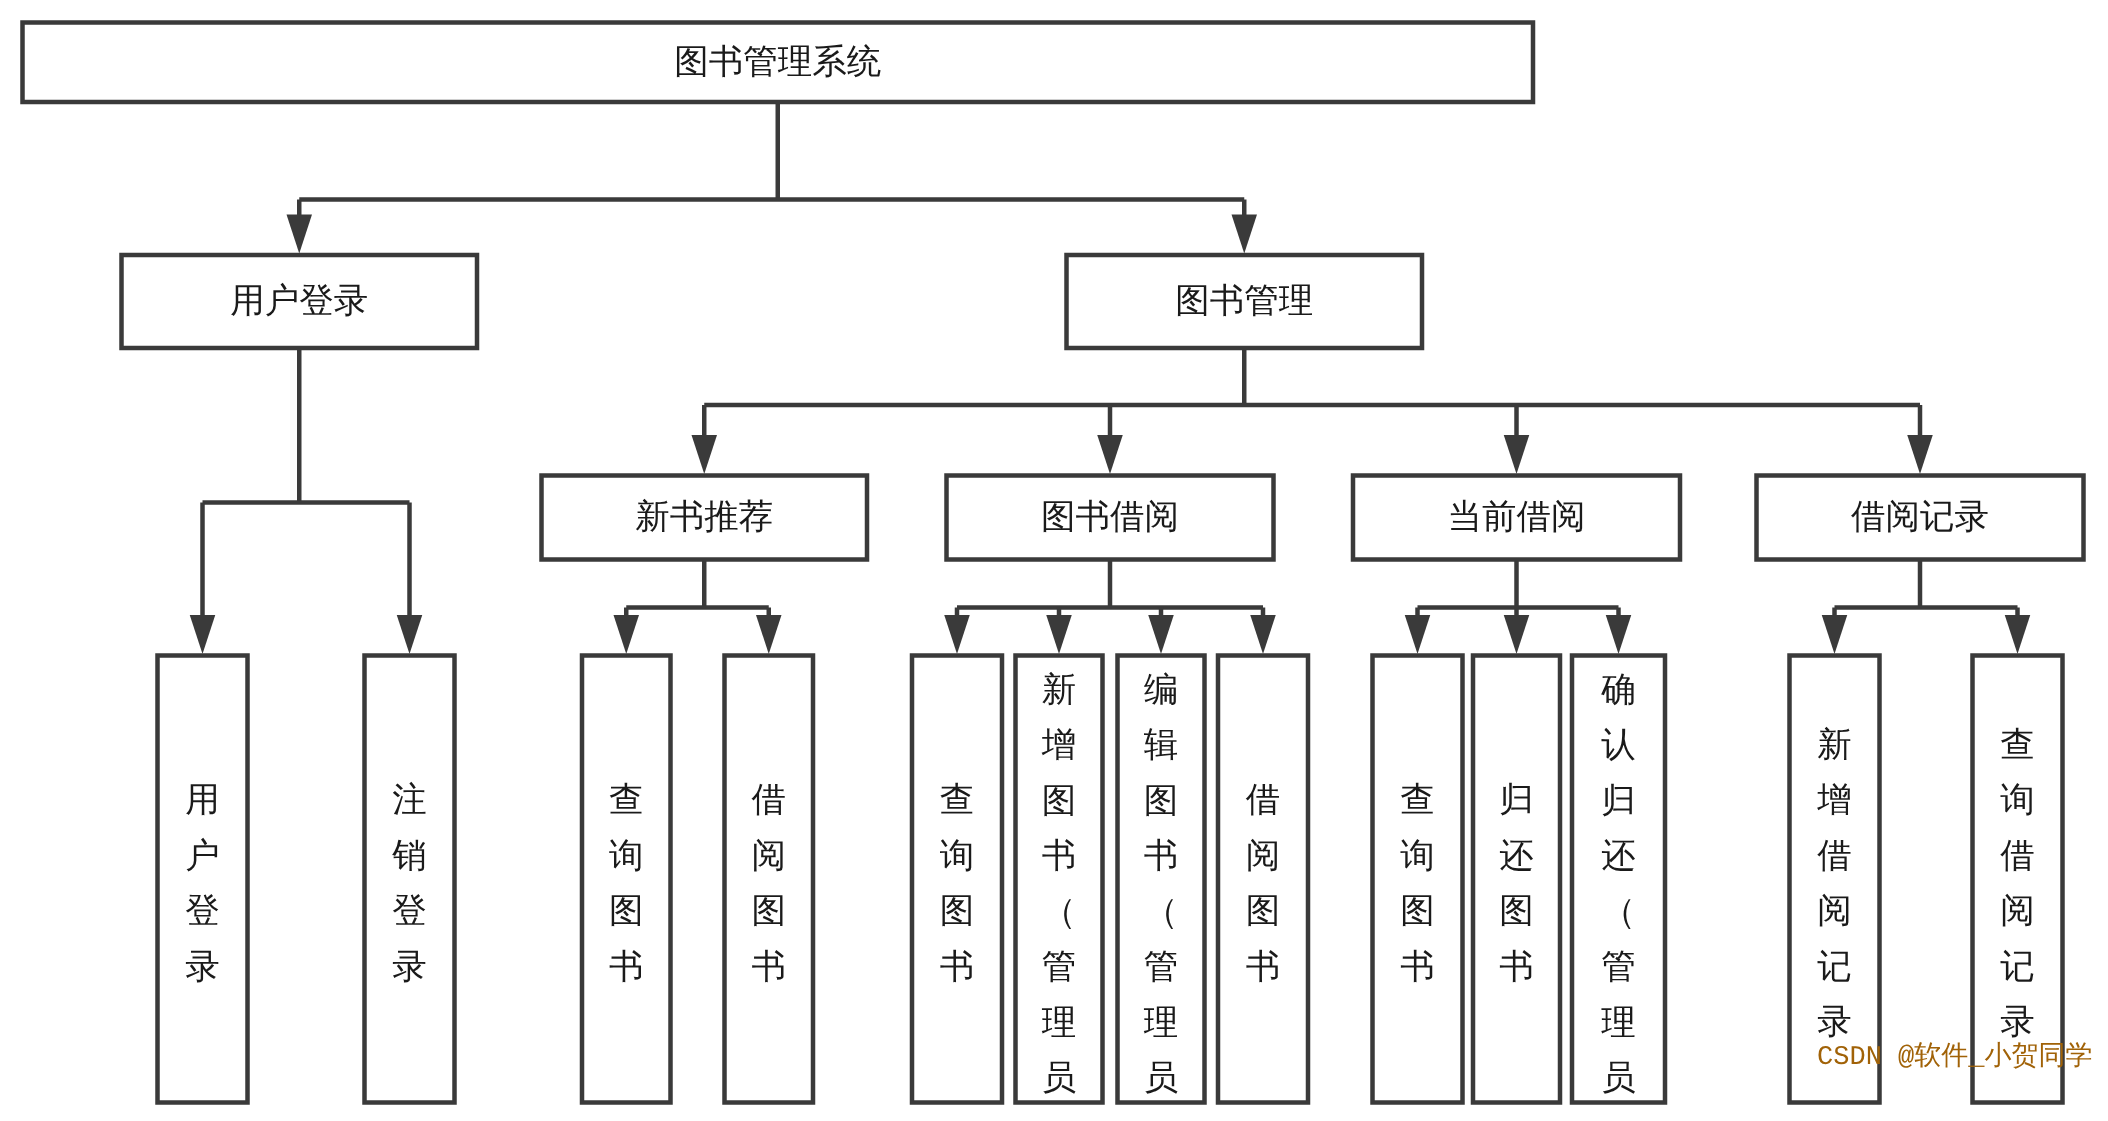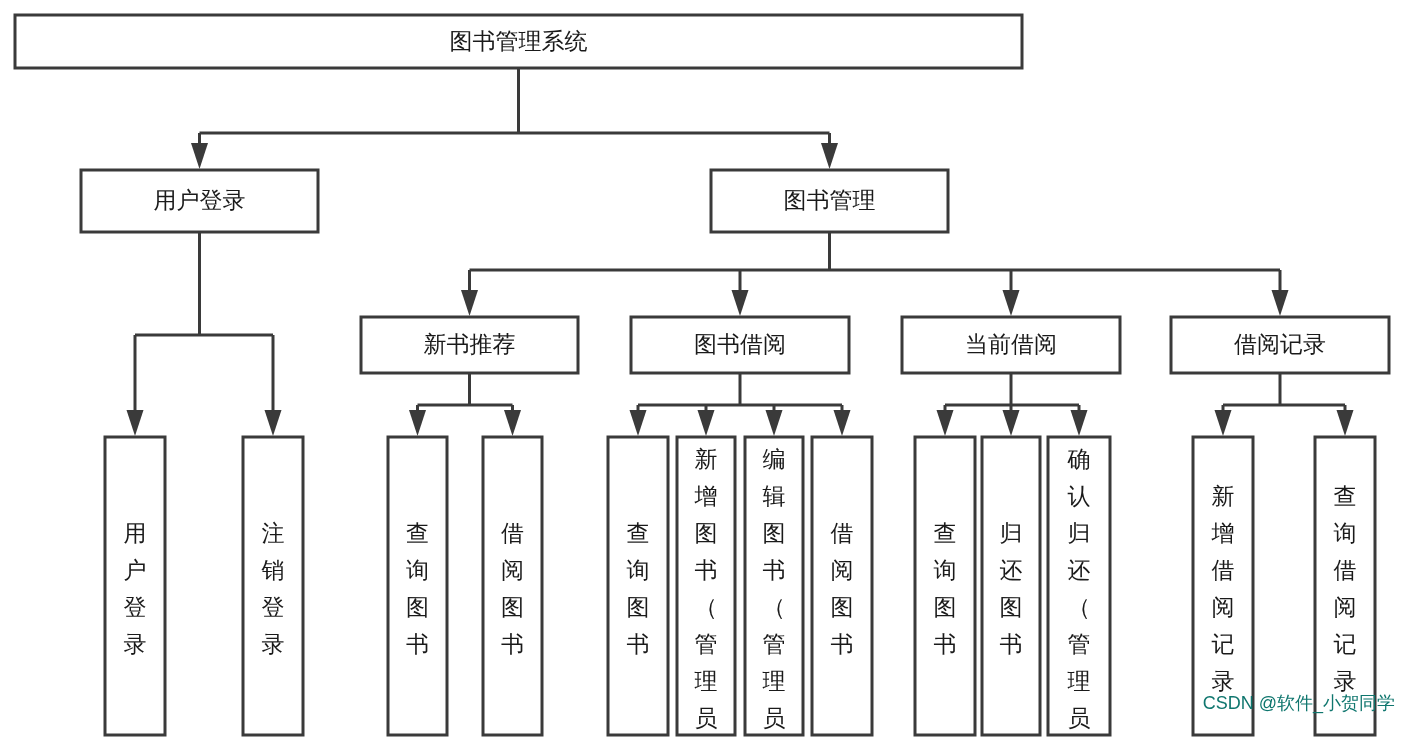--- a/index.html
+++ b/index.html
@@ -52,23 +52,23 @@
   .node-label-v {
     font-family: "Liberation Sans", "DejaVu Sans", sans-serif;
     font-size: 23px;
     fill: #1a1a1a;
     text-anchor: middle;
   }
   .watermark {
     position: absolute;
     right: 10px;
     bottom: 6px;
-    font-family: Liberation Sans, sans-serif;
+    font-family: Liberation Mono, monospace;
     font-size: 18px;
-    color: #0f766e;
+    color: #a16207;
     white-space: nowrap;
     user-select: none;
   }
 </style>
 </head>
 <body>
 
 <div id="diagram-root">
   <svg class="flow-canvas" id="flow-canvas" viewBox="0 0 1405 747">
       <g>

